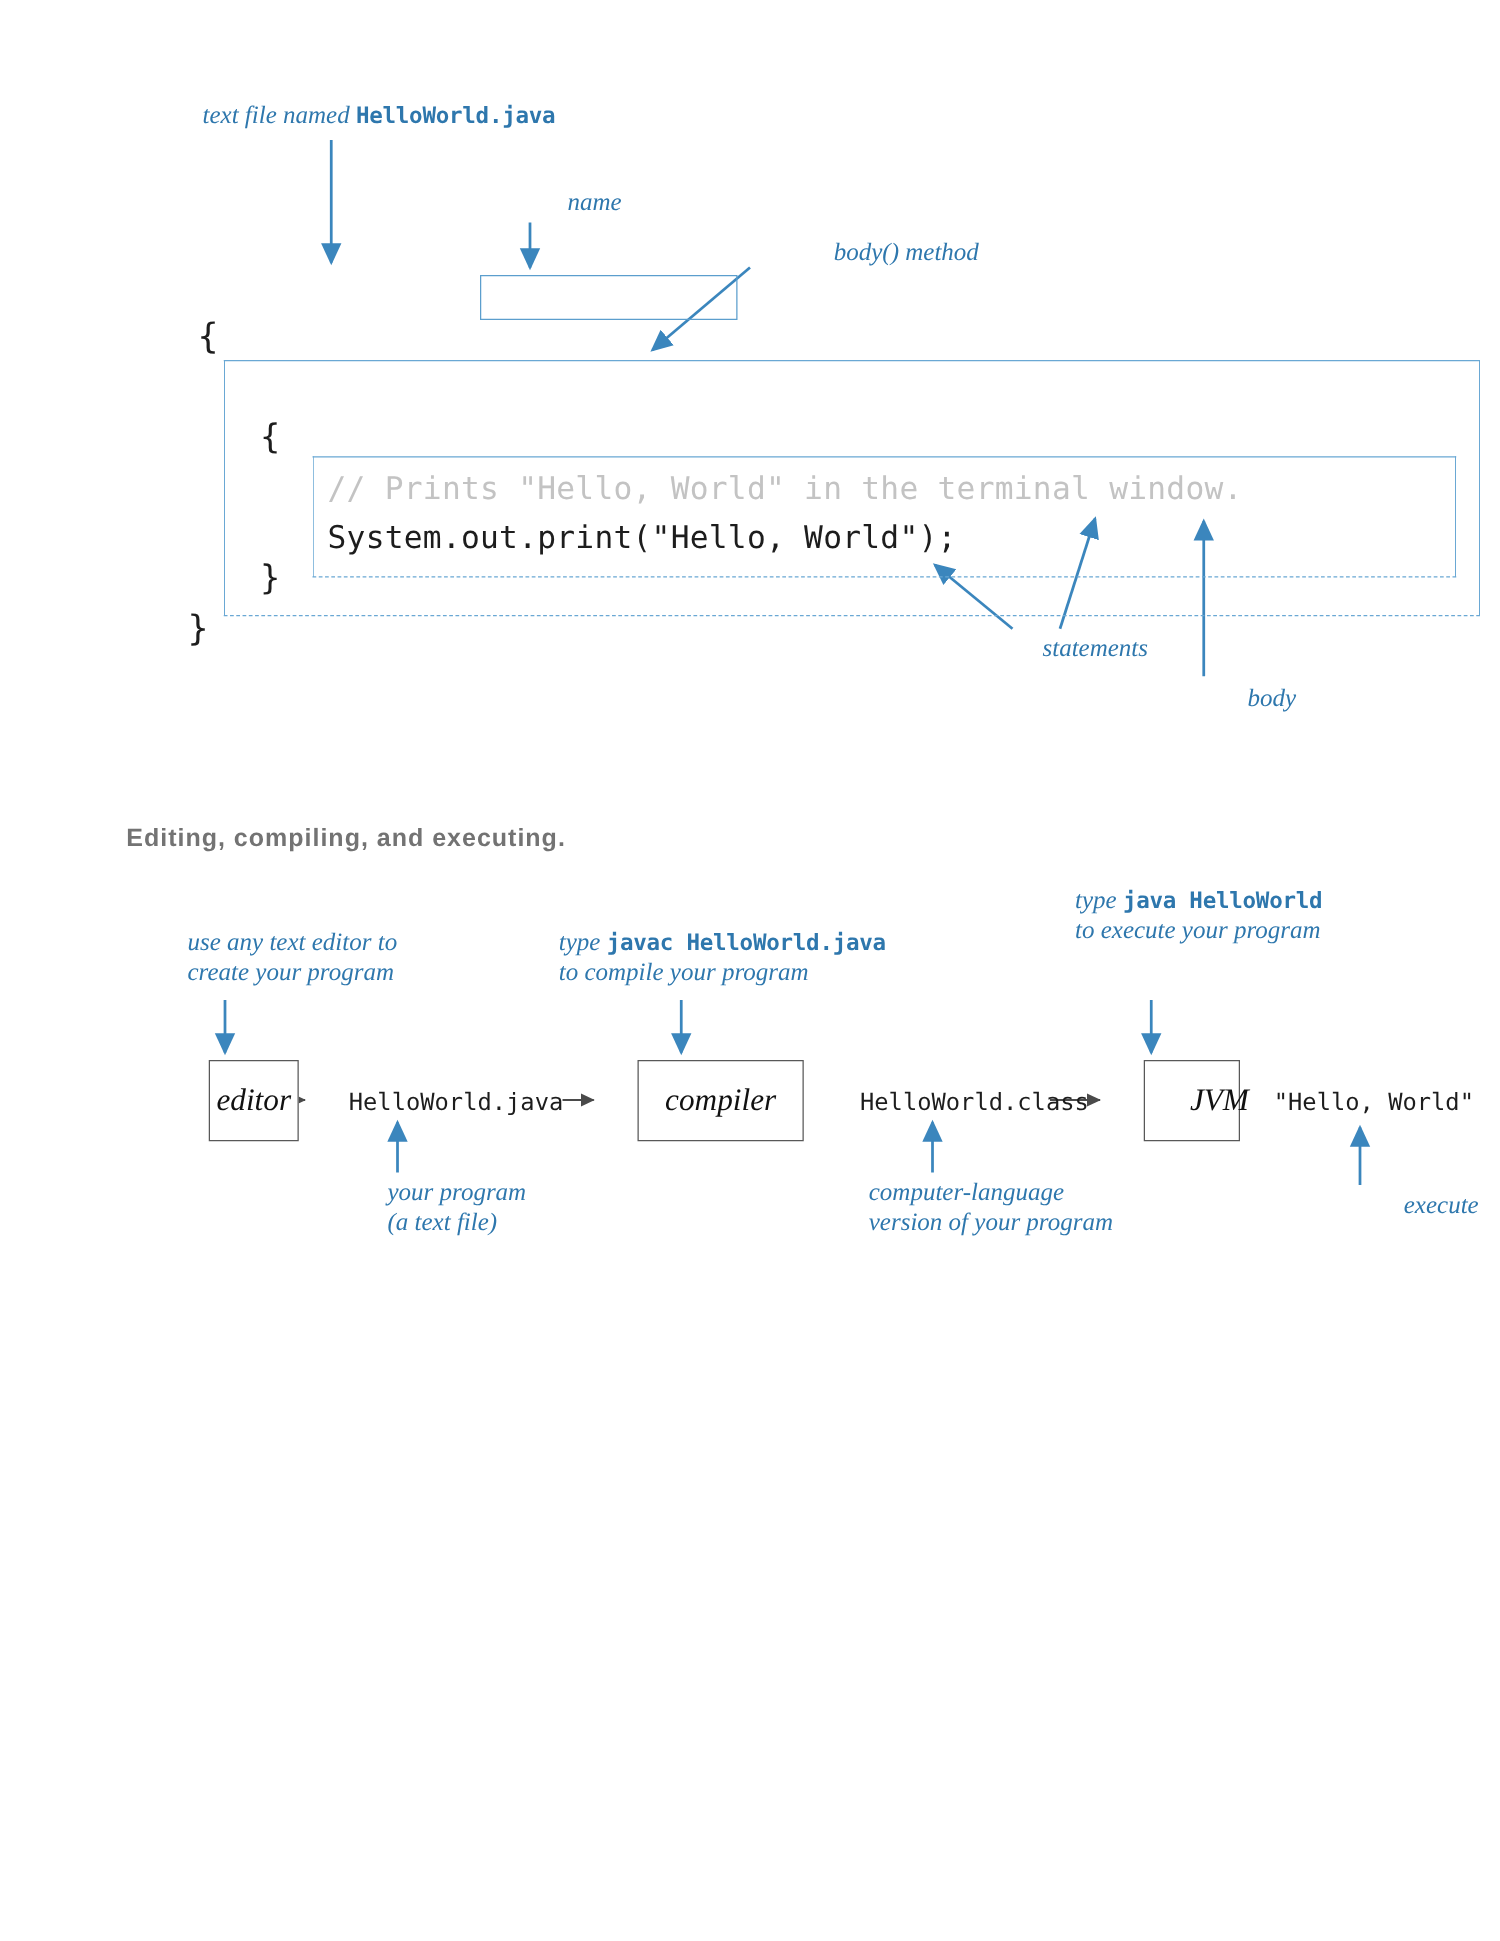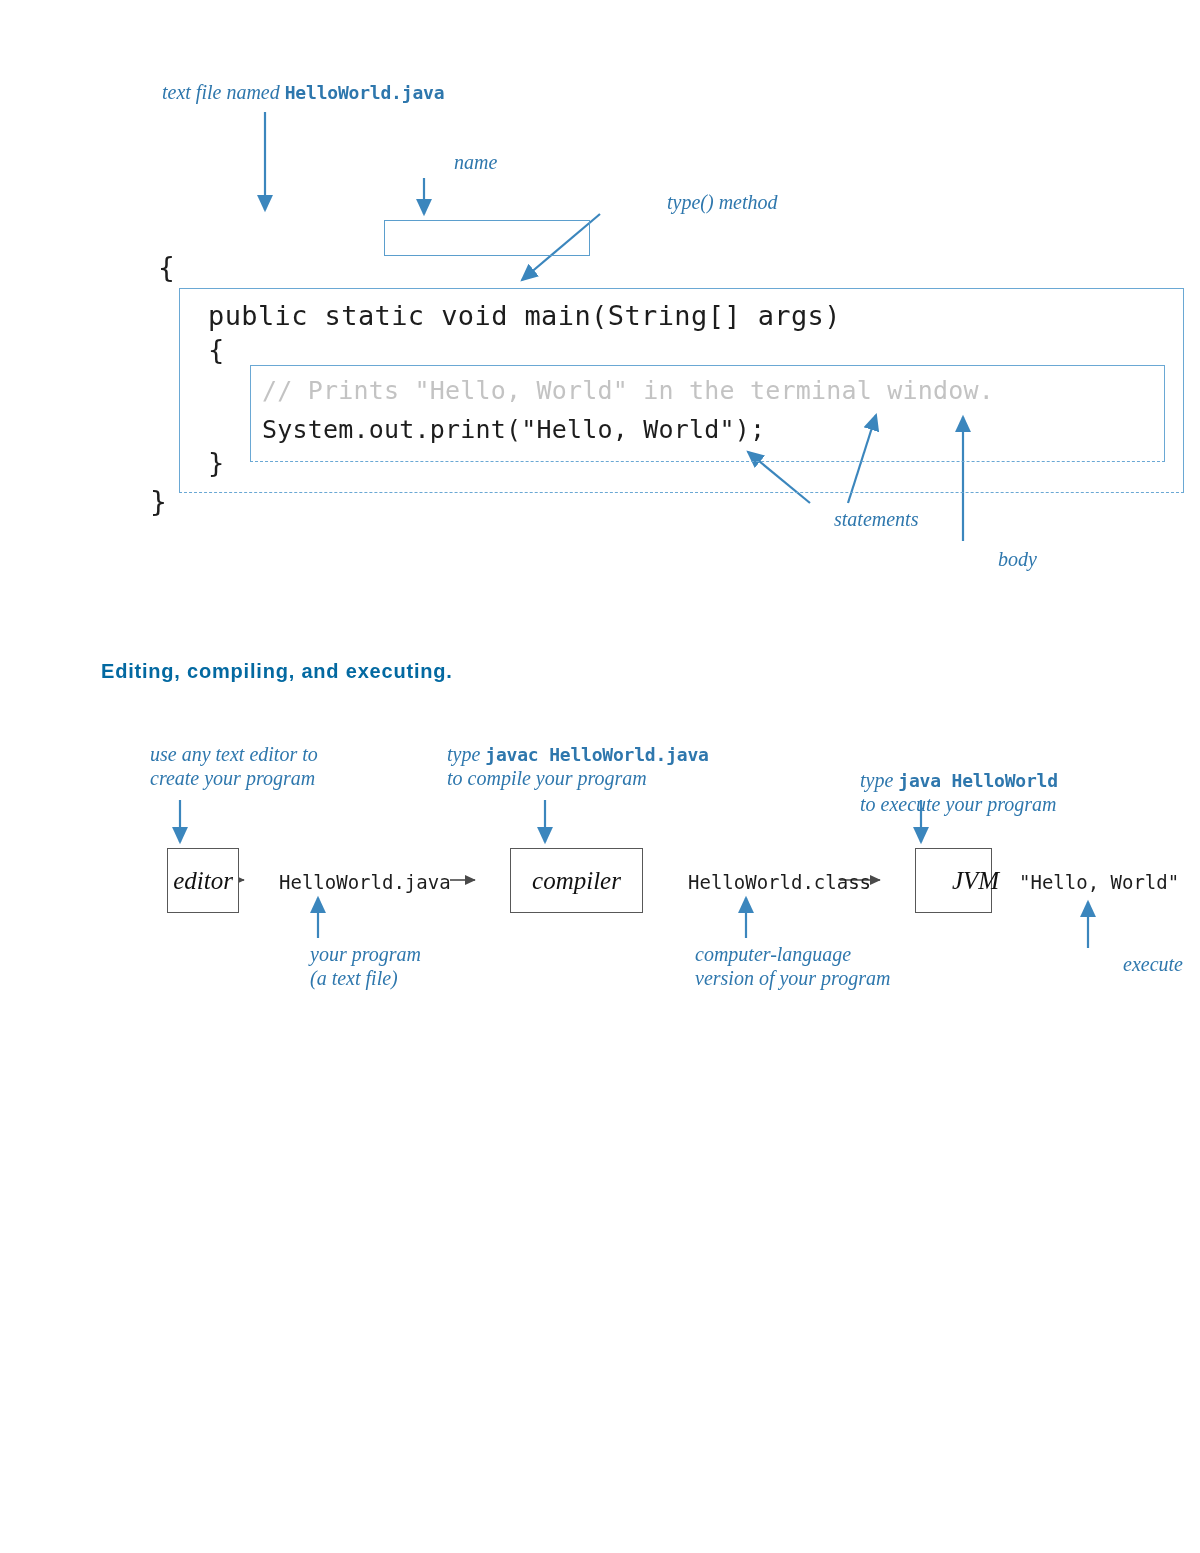--- a/index.html
+++ b/index.html
@@ -114,21 +114,21 @@
   #lbl-mainmeth { left: 605px; top: 190px; }
   #lbl-stmts    { left: 772px; top: 507px; }
   #lbl-body     { left: 936px; top: 547px; }
 
   
   #caption {
     left: 70px; top: 660px;
     font-family: "Liberation Sans", sans-serif;
     font-weight: bold;
     font-size: 20px;
-    color: #0369a1;
+    color: #737373;
     letter-spacing: 0.8px;
     white-space: nowrap;
   }
 
   .pipe-box {
     position: absolute;
     border: 1.8px solid #585858;
     background: #ffffff;
     box-sizing: border-box;
     font-family: "Liberation Serif", serif;
@@ -153,21 +153,21 @@
   #box-compiler { left: 479px; top: 848px; width: 133px; height: 65px; }
   #box-jvm      { left: 884px; top: 848px; width: 77px; height: 65px; padding-left: 44px; }
 
   #txt-hwjava  { left: 248px; top: 871px; }
   #txt-hwclass { left: 657px; top: 871px; }
   #txt-output  { left: 988px; top: 871px; }
 
   
   #lbl-editor-use { left: 88px;  top: 742px; }
   #lbl-javac      { left: 385px; top: 742px; }
-  #lbl-java       { left: 798px; top: 768px; }
+  #lbl-java       { left: 798px; top: 708px; }
 
   
   #lbl-yourprog   { left: 248px; top: 942px; }
   #lbl-complang   { left: 633px; top: 942px; }
   #lbl-outputlbl  { left: 1061px; top: 952px; }
 
   svg.overlay {
     position: absolute;
     left: 0; top: 0;
     width: 1200px; height: 1553px;
@@ -212,34 +212,33 @@
   <line x1="840" y1="880" x2="880" y2="880" stroke="#4a4a4a" stroke-width="1.6" marker-end="url(#ah-gray)"></line>
   <line x1="961" y1="880" x2="984" y2="880" stroke="#4a4a4a" stroke-width="1.6" marker-end="url(#ah-gray)"></line>
 </svg>
 
 <div class="abs" id="fig1">
 
   <div class="abs annot" id="lbl-textfile"><span>text file named </span><span class="code">HelloWorld.java</span></div>
 
   <div class="abs annot" id="lbl-name">name</div>
 
-  <div class="abs annot" id="lbl-mainmeth">type() method</div>
+  <div class="abs annot" id="lbl-mainmeth">body() method</div>
 
   <div class="abs annot" id="lbl-stmts">statements</div>
 
   <div class="abs annot" id="lbl-body">body</div>
 
 
   <div class="abs" id="name-box"></div>
 
   <div class="abs code-line" id="brace-open-outer">{</div>
 
   <div class="abs" id="body-box"></div>
 
-  <div class="abs code-line" id="main-sig">public static void main(String[] args)</div>
   <div class="abs code-line" id="brace-open-inner">{</div>
 
   <div class="abs" id="stmt-box"></div>
 
   <div class="abs code-line" id="comment-line">// Prints "Hello, World" in the terminal window.</div>
   <div class="abs code-line" id="print-line">System.out.print("Hello, World");</div>
 
   <div class="abs code-line" id="brace-close-inner">}</div>
   <div class="abs code-line" id="brace-close-outer">}</div>
 </div>

